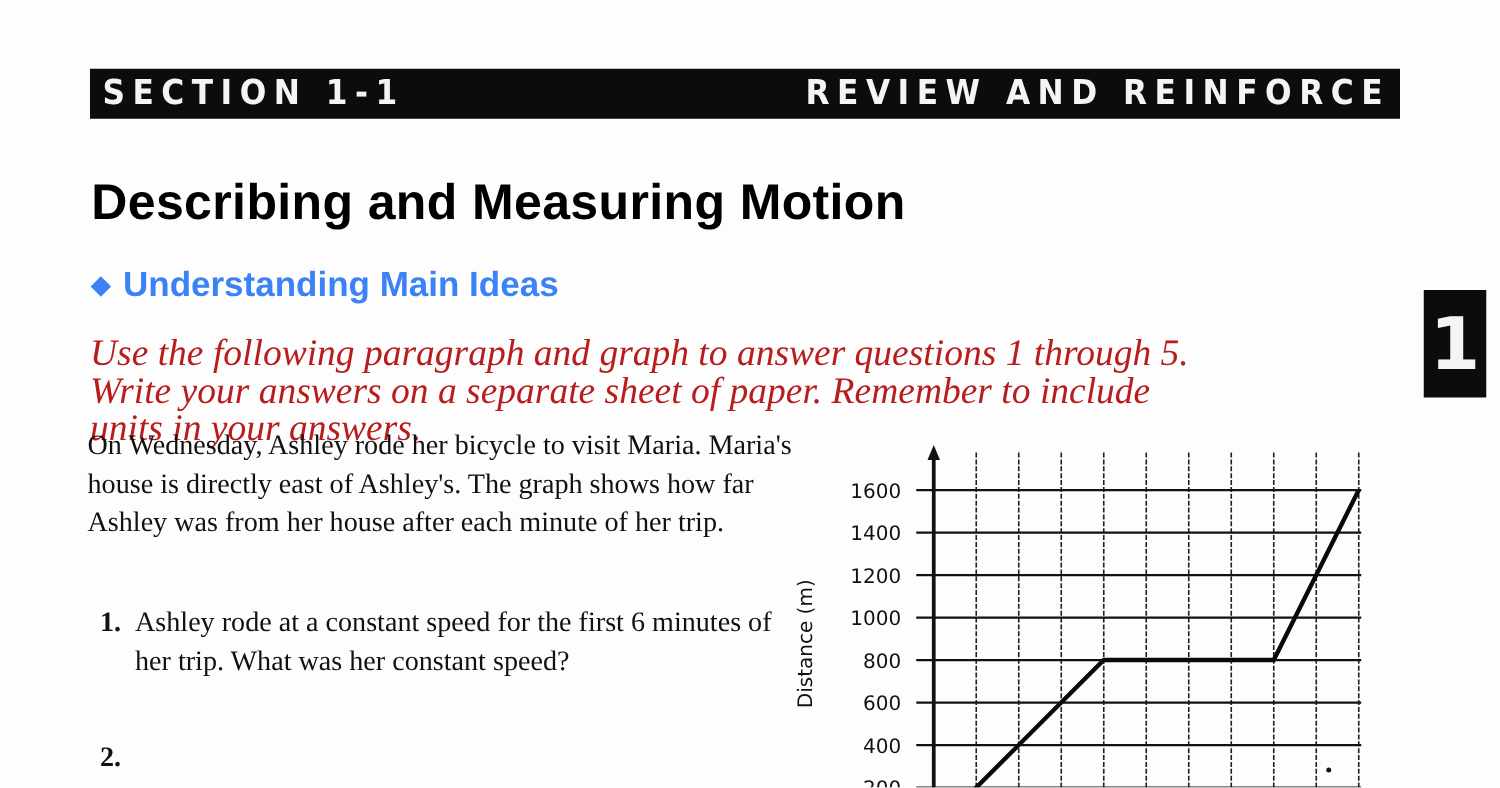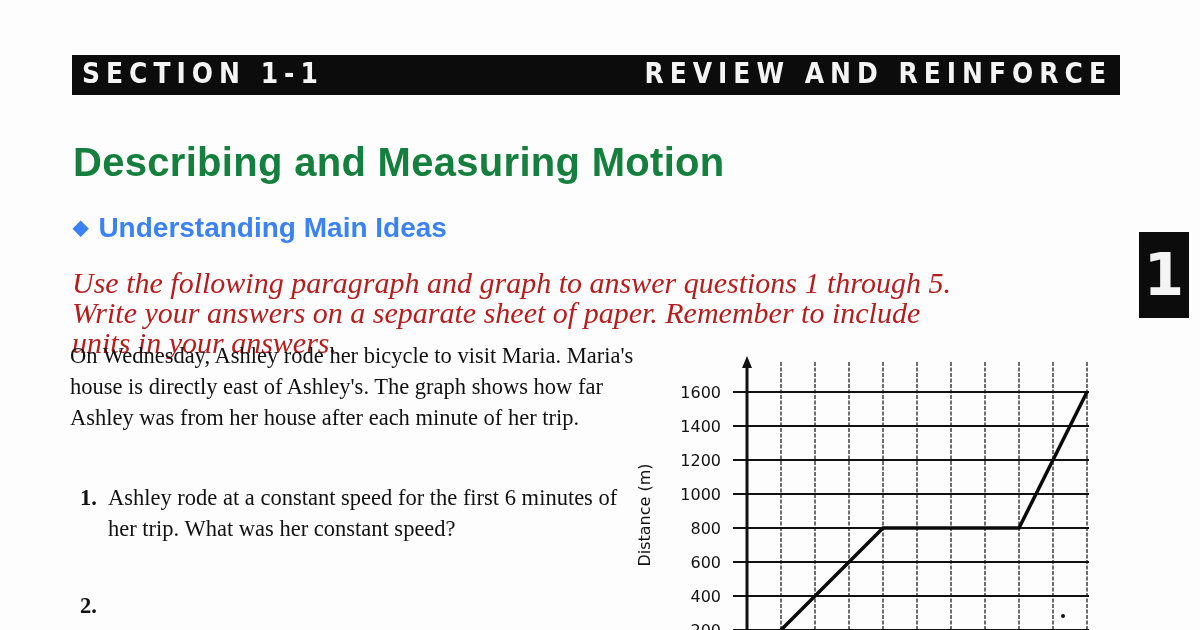--- a/index.html
+++ b/index.html
@@ -16,21 +16,21 @@
       position: absolute; top: 4px;
       font-family: "DejaVu Sans", sans-serif; font-weight: bold;
       color: #f4f4f4; font-size: 25px; letter-spacing: 6px;
       transform: scaleY(1.1);
     }
     .banner .left { left: 10px; }
     .banner .right { right: 8px; }
     .title {
       position: absolute; left: 73px; top: 140px; margin: 0;
       font-family: "Liberation Sans", sans-serif; font-weight: bold;
-      font-size: 40px; color: #15803d; letter-spacing: 0.3px;
+      font-size: 40px; color: #000000; letter-spacing: 0.3px;
     }
     .subhead {
       position: absolute; left: 73px; top: 212px; margin: 0;
       font-family: "Liberation Sans", sans-serif; font-weight: bold;
       font-size: 28px; color: #3b82f6;
     }
     .subhead .diamond { font-size: 20px; margin-right: 10px; position: relative; top: -3px; }
     .side-tab {
       position: absolute; left: 1139px; top: 232px; width: 50px; height: 86px;
       background: #0c0c0c; color: #f4f4f4;

